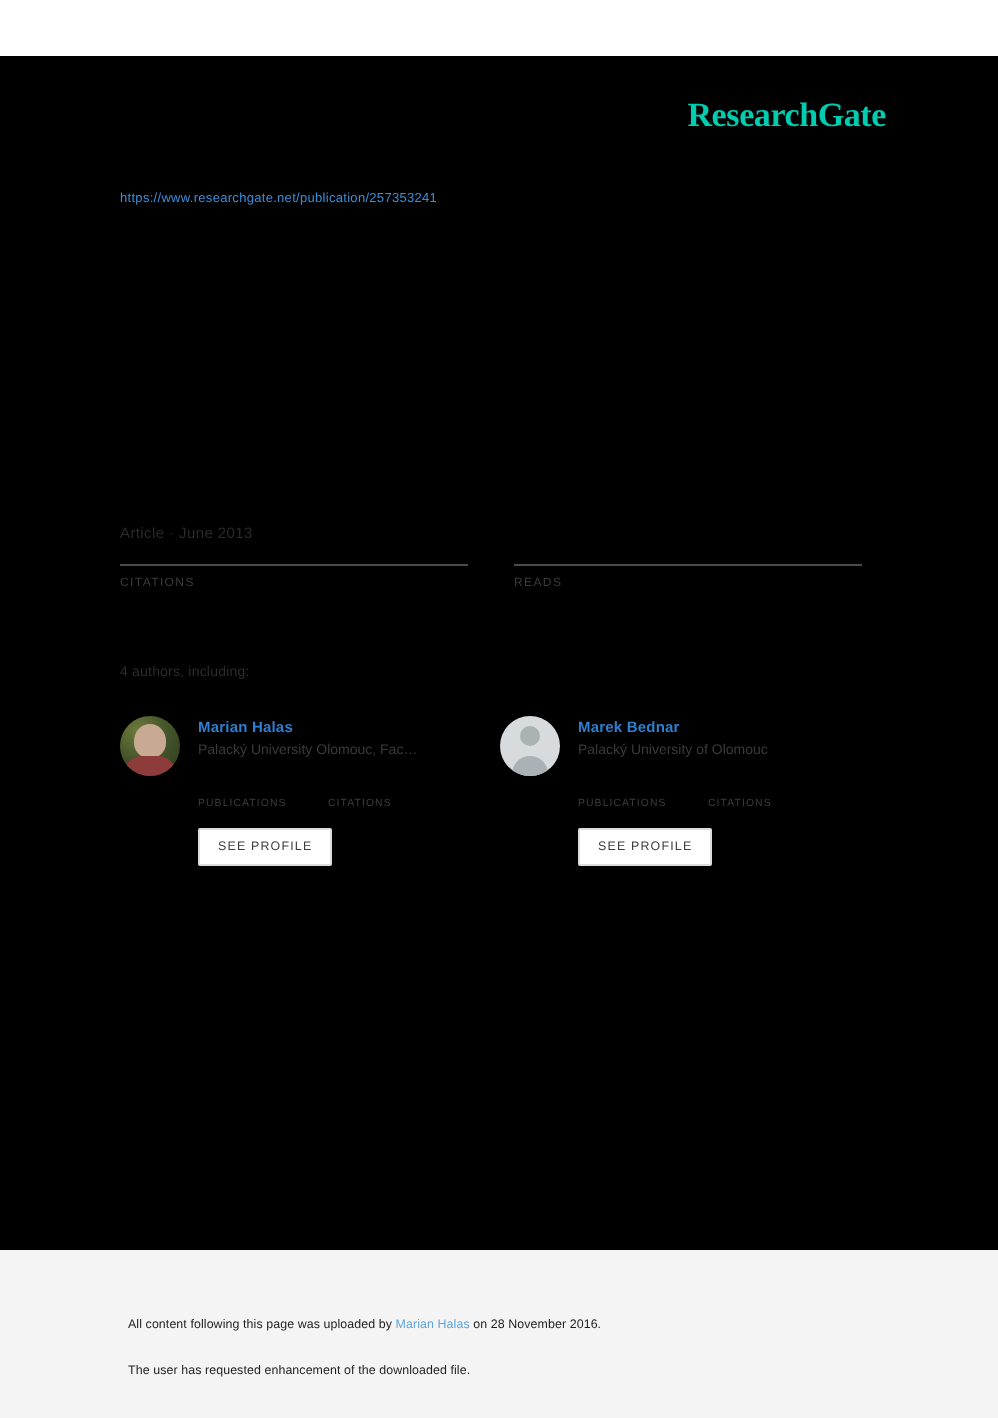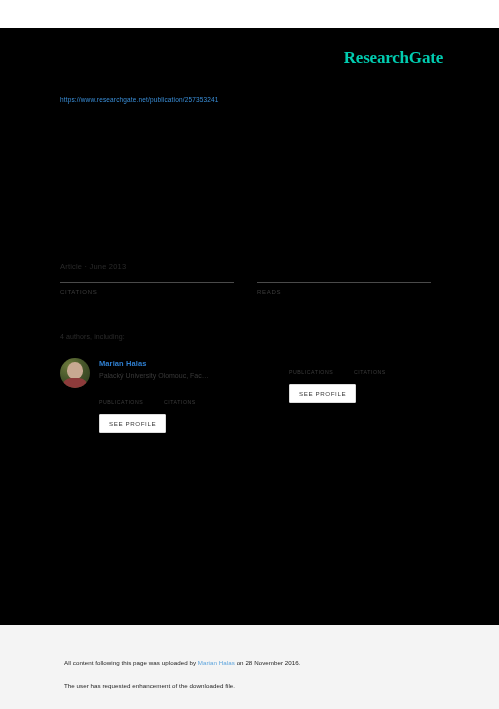--- a/index.html
+++ b/index.html
@@ -318,20 +318,30 @@
           </div>
           <div class="a-stat">
             <div class="a-stat-value"></div>
             <div class="a-stat-label">CITATIONS</div>
           </div>
         </div>
         <div class="see-profile">SEE PROFILE</div>
       </div>
 
       <div class="author">
+        <div class="author-top">
+          <div class="avatar generic">
+            <div class="g-head"></div>
+            <div class="g-body"></div>
+          </div>
+          <div class="author-text">
+            <div class="author-name">Marek Bednar</div>
+            <div class="author-affil">Palacký University of Olomouc</div>
+          </div>
+        </div>
         <div class="author-stats">
           <div class="a-stat">
             <div class="a-stat-value"></div>
             <div class="a-stat-label">PUBLICATIONS</div>
           </div>
           <div class="a-stat">
             <div class="a-stat-value"></div>
             <div class="a-stat-label">CITATIONS</div>
           </div>
         </div>

